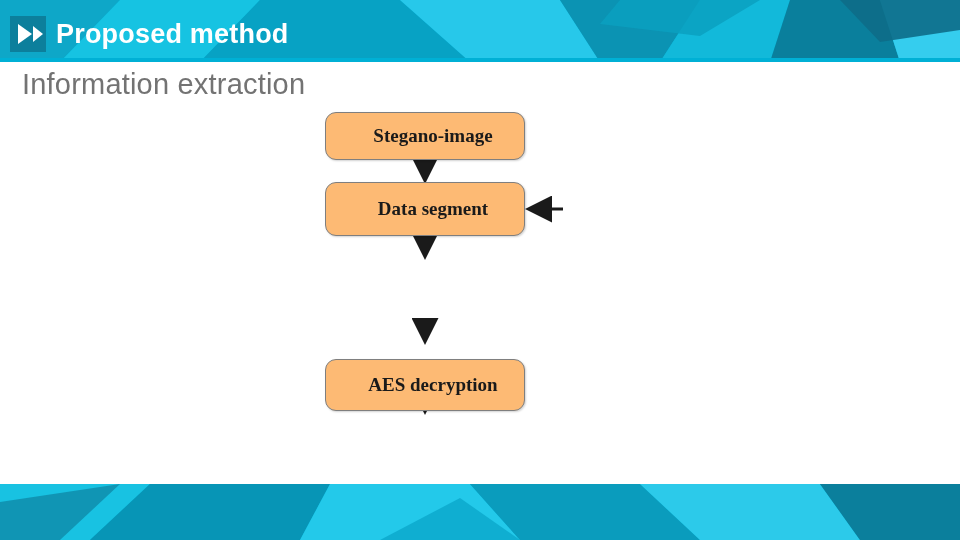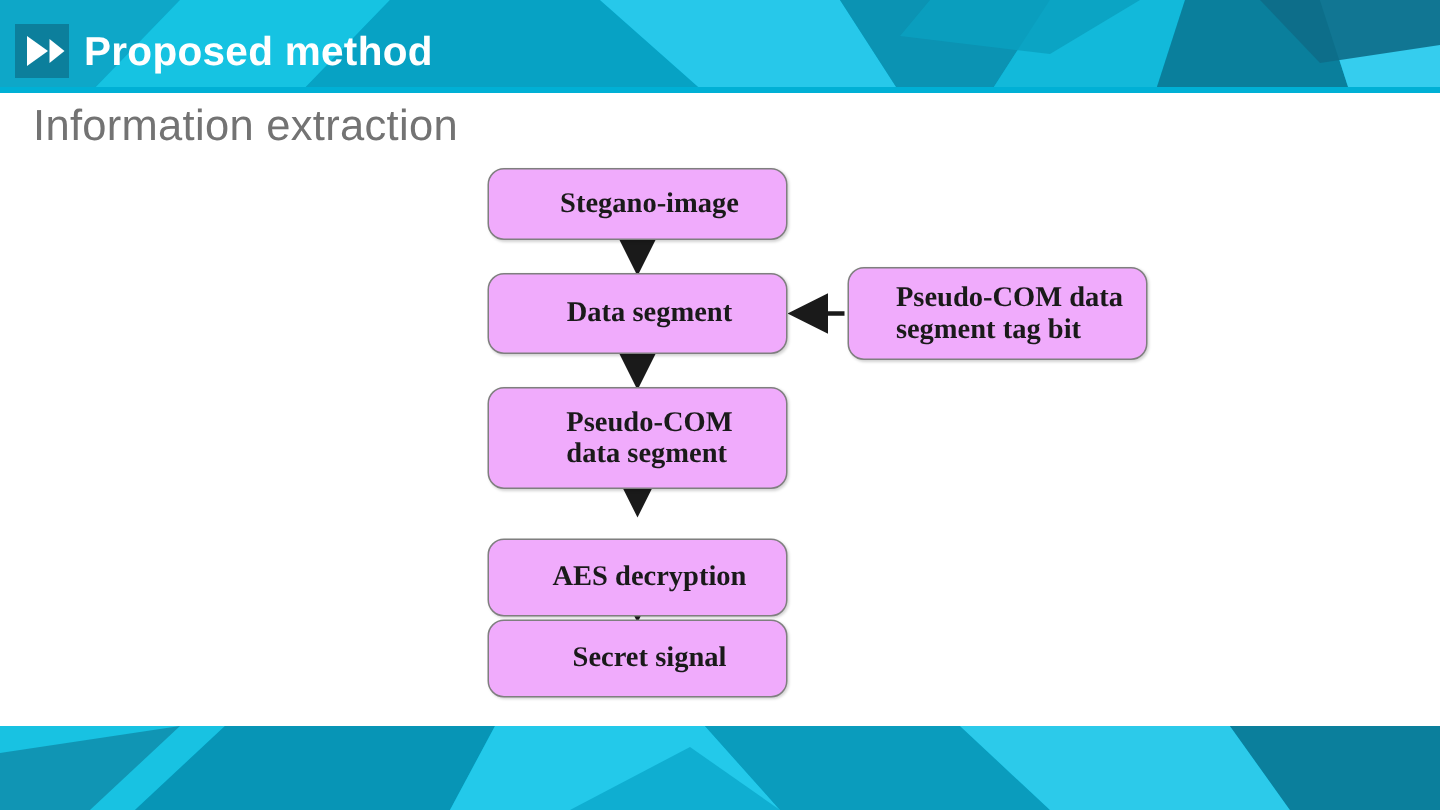--- a/index.html
+++ b/index.html
@@ -41,25 +41,26 @@
     font-size:29px;color:#737373;font-weight:normal;
     letter-spacing:0.2px;
   }
 
   
   #flow-diagram{
     position:absolute;left:0;top:100px;width:960px;height:380px;
   }
   .node{
     position:absolute;
-    background:#f0abfc;
+    background:#fdba74;
     border:1.6px solid #7f7f7f;
     border-radius:11px;
     box-sizing:border-box;
     display:flex;align-items:center;justify-content:center;
+    text-align:center;
     font-family:"Liberation Serif", serif;
     font-weight:bold;
     font-size:19px;
     color:#1a1a1a;
     line-height:1.12;
     box-shadow:1px 1px 2px rgba(0,0,0,0.18);
     padding-left:16px;
   }
   .node span{display:block;padding:0 6px;}
   .arrow{position:absolute;}
@@ -118,37 +119,26 @@
   </svg>
 
   <div class="node" style="left:325px;top:12px;width:200px;height:48px;">
     <span>Stegano-image</span>
   </div>
 
   <div class="node" style="left:325px;top:82px;width:200px;height:54px;">
     <span>Data segment</span>
   </div>
 
-  <div class="node" style="left:565px;top:78px;width:200px;height:62px;white-space:pre-line;">
-    <span>Pseudo-COM data
-segment tag bit</span>
-  </div>
 
-  <div class="node" style="left:325px;top:158px;width:200px;height:68px;white-space:pre-line;">
-    <span>Pseudo-COM
-data segment</span>
-  </div>
 
   <div class="node" style="left:325px;top:243px;width:200px;height:52px;margin-top:16px;">
     <span>AES decryption</span>
   </div>
 
-  <div class="node" style="left:325px;top:313px;width:200px;height:52px;">
-    <span>Secret signal</span>
-  </div>
 
 </div>
 
 <div class="banner" id="bottom-banner">
   <svg width="960" height="56" viewBox="0 0 960 56" xmlns="http://www.w3.org/2000/svg">
     <rect x="0" y="0" width="960" height="56" fill="#00b0d5"></rect>
     <polygon points="0,0 0,56 90,56 150,0" fill="#18c2e2"></polygon>
     <polygon points="150,0 90,56 300,56 330,0" fill="#0795b6"></polygon>
     <polygon points="330,0 300,56 520,56 470,0" fill="#23c9ea"></polygon>
     <polygon points="470,0 520,56 700,56 640,0" fill="#0a9cbd"></polygon>

